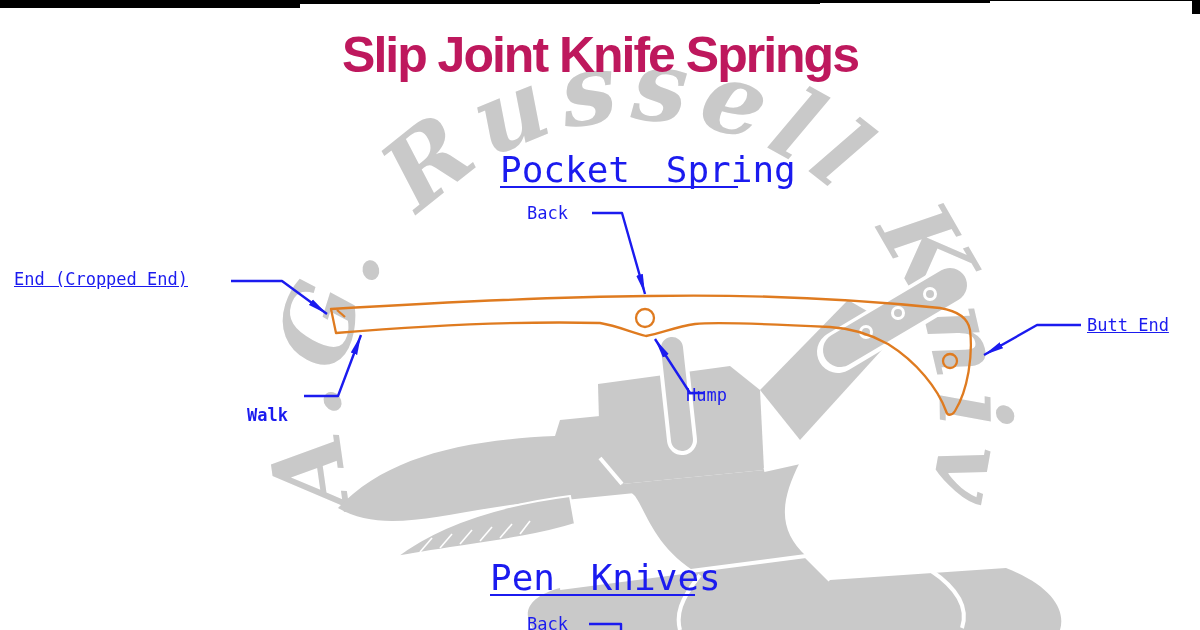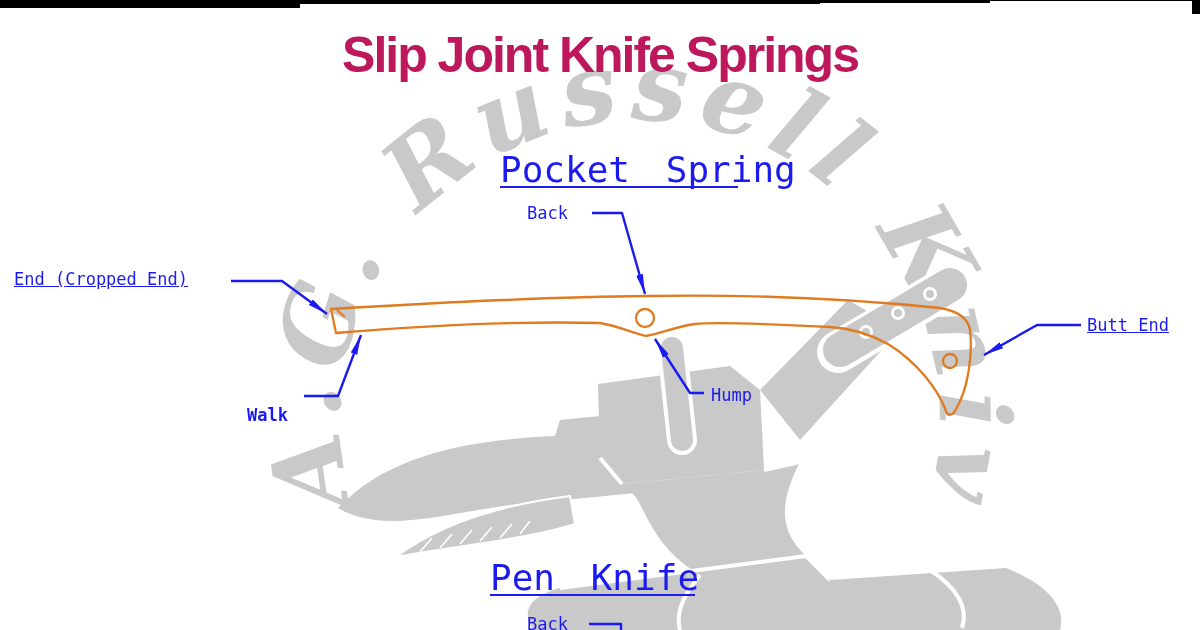--- a/index.html
+++ b/index.html
@@ -22,21 +22,21 @@
   }
   .heading{
     font-size:36px;line-height:31px;text-align:center;
     border-bottom:2px solid #1b1bef;padding-bottom:1px;
     word-spacing:14px;
   }
   #lbl-pocket-heading{left:500px;top:154px;width:238px;}
   #lbl-back{left:527px;top:202px;}
   #lbl-end{left:14px;top:268px;text-decoration:underline;}
   #lbl-walk{left:247px;top:404px;font-weight:bold;}
-  #lbl-hump{left:711px;top:384px;}
+  #lbl-hump{left:686px;top:384px;}
   #lbl-butt{left:1087px;top:314px;text-decoration:underline;}
   #lbl-pen-heading{left:490px;top:562px;width:205px;}
   #lbl-pen-back{left:527px;top:613px;}
   svg{position:absolute;left:0;top:0;}
 </style>
 </head>
 <body>
 
 <svg width="1200" height="630" viewBox="0 0 1200 630">
   <defs>
@@ -143,15 +143,15 @@
 <div id="lbl-back" class="abs cad">Back</div>
 
 <div id="lbl-end" class="abs cad">End (Cropped End)</div>
 
 <div id="lbl-walk" class="abs cad">Walk</div>
 
 <div id="lbl-hump" class="abs cad">Hump</div>
 
 <div id="lbl-butt" class="abs cad">Butt End</div>
 
-<div id="lbl-pen-heading" class="abs cad heading">Pen Knife</div>
+<div id="lbl-pen-heading" class="abs cad heading">Pen Knives</div>
 
 <div id="lbl-pen-back" class="abs cad">Back</div>
 
 </body></html>

